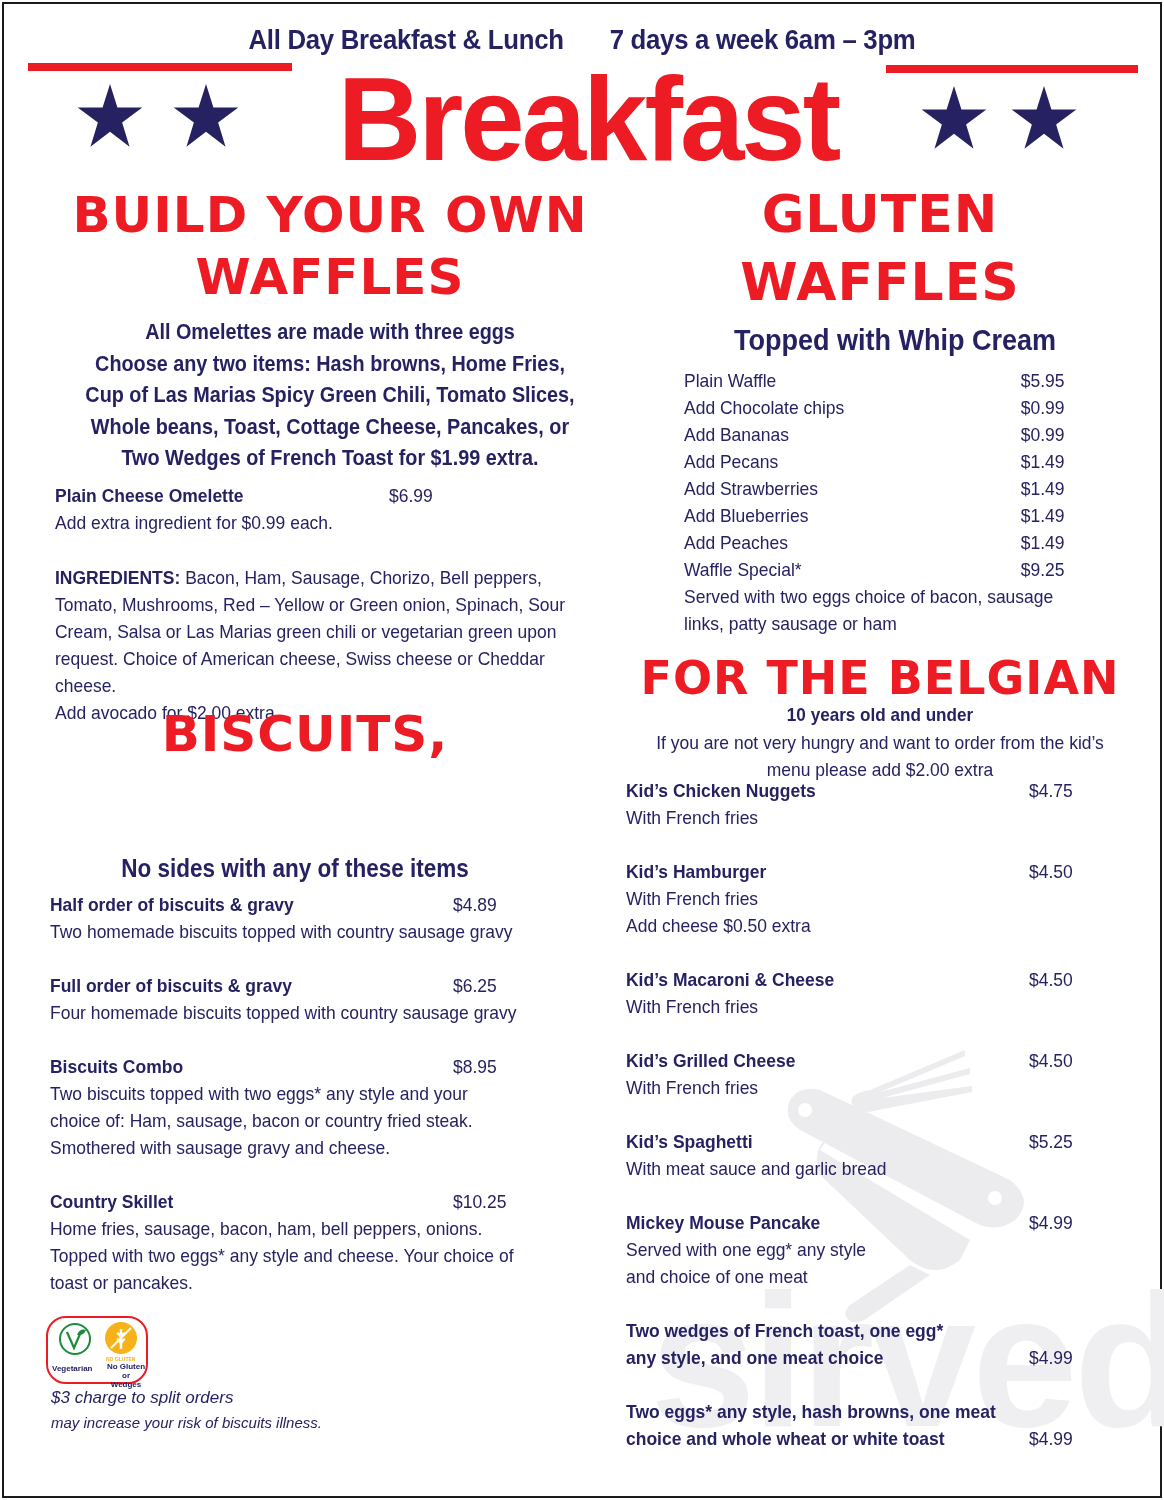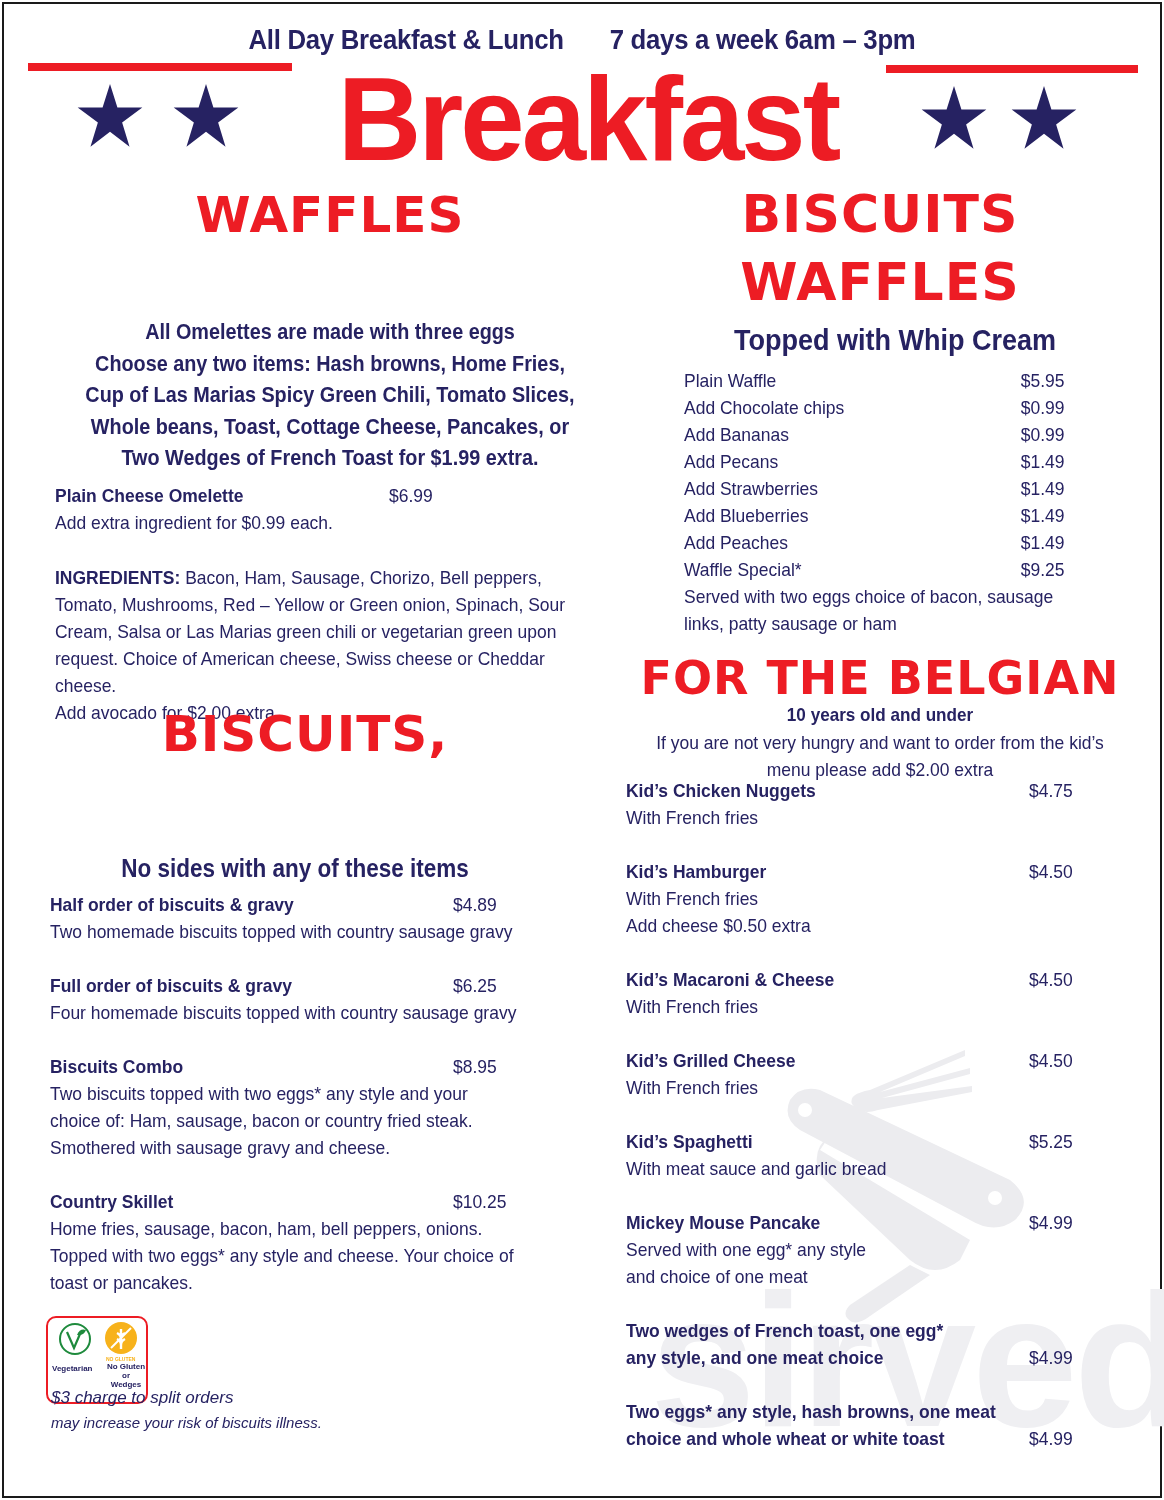--- a/index.html
+++ b/index.html
@@ -48,22 +48,22 @@
     .row { position: absolute; font-size: 19px; line-height: 27px; color: #262262; white-space: nowrap; }
     .row .name { position: absolute; left: 0; }
     .row .price { position: absolute; }
     .bold { font-weight: bold; }
     .center { text-align: center; }
 
     
     .watermark { position: absolute; pointer-events: none; }
 
     .badge-box {
-      position: absolute; left: 46px; top: 1316px; width: 102px; height: 88px;
-      border: 2px solid #ED1C24; border-radius: 10px; background: #fff;
+      position: absolute; left: 46px; top: 1316px; width: 102px; height: 68px;
+      border: 2px solid #ED1C24; border-radius: 20px; background: #fff;
     }
     .italic { font-style: italic; }
   </style>
 </head>
 <body>
 
 <div class="frame"></div>
 
 <svg class="watermark" style="left:760px; top:1030px;" width="300" height="300" viewBox="0 0 300 300">
   <g fill="#ECECEF">
@@ -94,20 +94,21 @@
 <svg class="star" style="left:920px; top:86px;" viewBox="0 0 100 95">
     <polygon fill="#262262" points="50,0 61,35 98,35 68,57 79,93 50,71 21,93 32,57 2,35 39,35"></polygon>
   </svg>
 <svg class="star" style="left:1010px; top:86px;" viewBox="0 0 100 95">
     <polygon fill="#262262" points="50,0 61,35 98,35 68,57 79,93 50,71 21,93 32,57 2,35 39,35"></polygon>
   </svg>
 
 <div class="title-main">Breakfast</div>
 
 <div class="sec-head" style="left:40px; top:184px; width:580px; font-size:50px; line-height:62px;">
+  <div>BUILD YOUR OWN</div>
   <div>WAFFLES</div>
 </div>
 <div class="sub-head" style="left:20px; top:316px; width:620px; font-size:22px; line-height:31.5px; transform:scaleX(0.9);">
   <div>All Omelettes are made with three eggs</div>
   <div>Choose any two items: Hash browns, Home Fries,</div>
   <div>Cup of Las Marias Spicy Green Chili, Tomato Slices,</div>
   <div>Whole beans, Toast, Cottage Cheese, Pancakes, or</div>
   <div>Two Wedges of French Toast for $1.99 extra.</div>
 </div>
 
@@ -184,21 +185,21 @@
     <div>or Wedges</div>
   </div>
 </div>
 
 <div class="txt italic" style="left:51px; top:1386px; font-size:17px; line-height:24px;">$3 charge to split orders</div>
 <div class="txt italic" style="left:51px; top:1412px; font-size:15px; line-height:21px; white-space:nowrap;">
   <div>may increase your risk of biscuits illness.</div>
 </div>
 
 <div class="sec-head" style="left:660px; top:180px; width:440px; font-size:52px; line-height:68px;">
-  <div>BISCUITS</div>
+  <div>GLUTEN</div>
   <div>WAFFLES</div>
 </div>
 <div class="sub-head" style="left:690px; top:322px; width:410px; font-size:30px; line-height:36px; transform:scaleX(0.9);">Topped with Whip Cream</div>
 
 <div style="position:absolute; left:684px; top:367px; width:420px; transform:scaleX(0.92); transform-origin:left;">
   <div class="row" style="top:0; width:440px; height:27px;">
       <span class="name">Plain Waffle</span>
       <span class="price" style="left:366px;">$5.95</span>
     </div>
   <div class="row" style="top:27px; width:440px; height:27px;">

